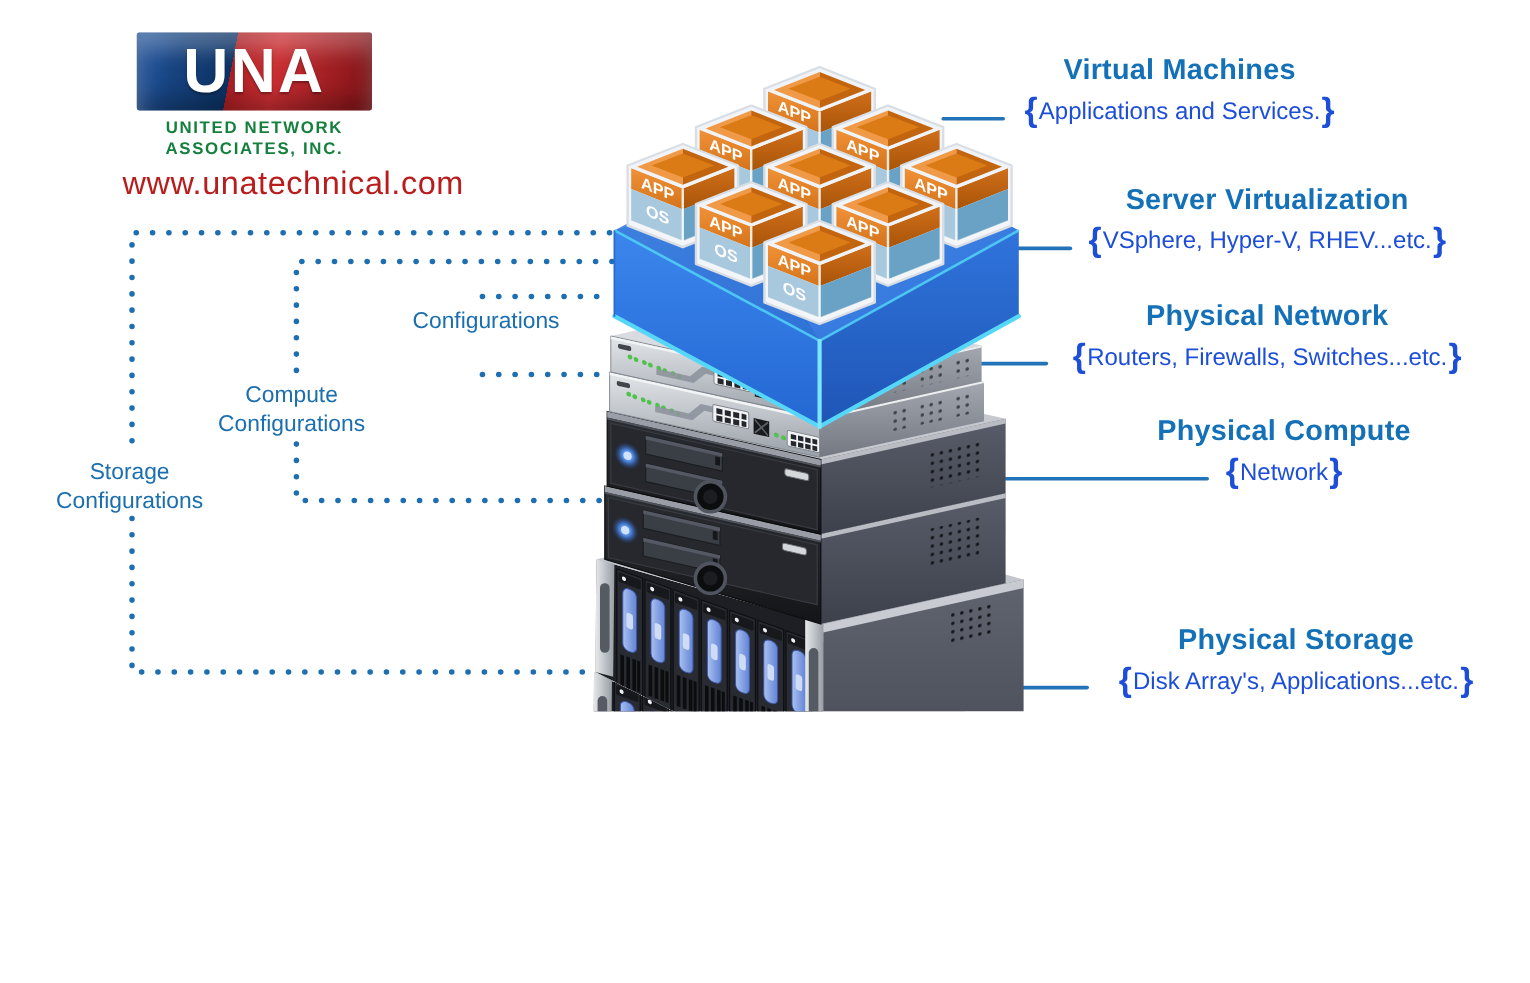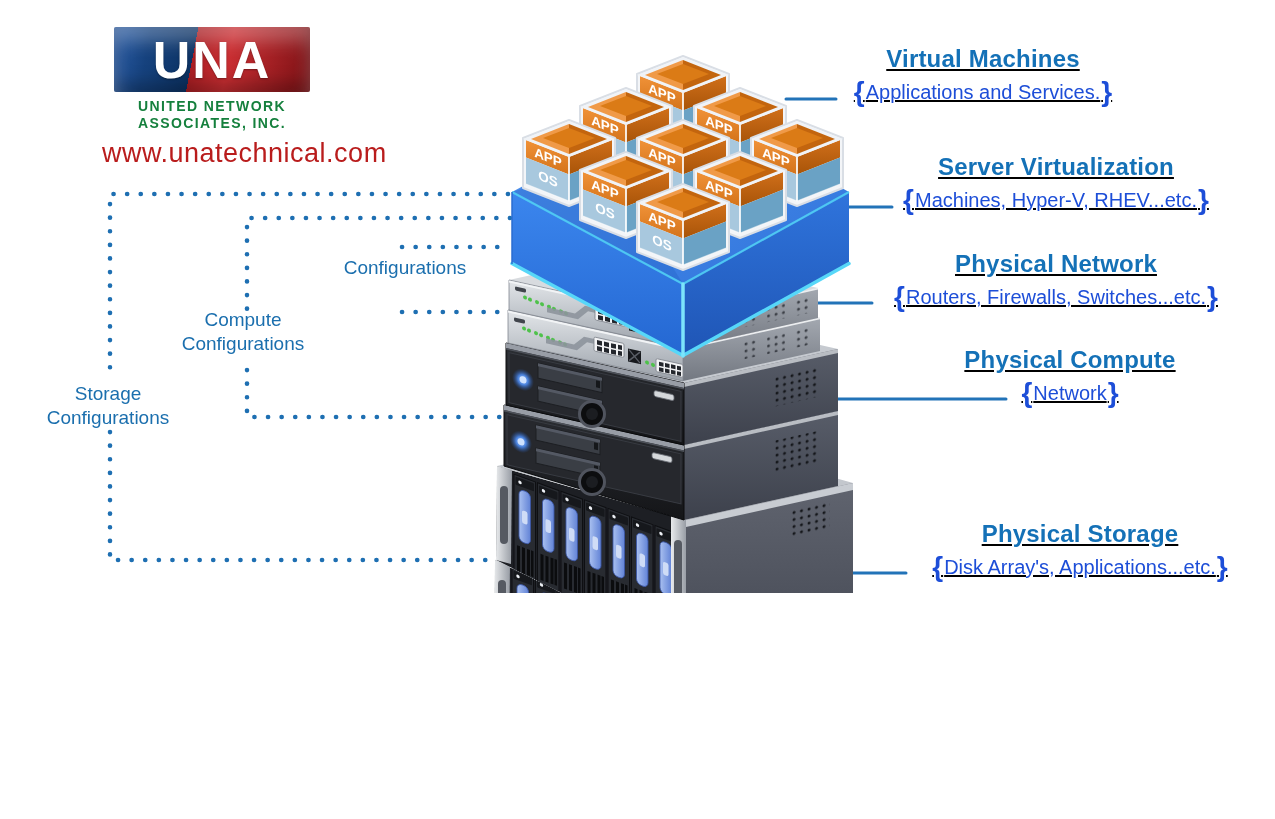--- a/index.html
+++ b/index.html
@@ -10,21 +10,21 @@
   .logo-box{left:114px;top:27px;width:196px;height:65px;
     background:linear-gradient(101deg,#2a5ca6 0%,#16427e 18%,#0c3263 40.5%,#a91e23 40.5%,#c92e32 58%,#7c1115 100%);
     display:flex;align-items:center;justify-content:center;border-radius:2px;
     box-shadow:inset 0 14px 18px rgba(255,255,255,.28), inset 0 -10px 16px rgba(0,0,0,.25);}
   .logo-text{color:#ffffff;font-size:52px;font-weight:bold;letter-spacing:2px;line-height:1;
     text-shadow:0 1px 2px rgba(0,0,0,.35);}
   .company{left:114px;top:98px;width:196px;text-align:center;color:#15803d;
     font-size:14px;font-weight:bold;letter-spacing:1.4px;line-height:17px;}
   .website{left:102px;top:138px;width:320px;color:#b91c1c;font-size:27px;letter-spacing:.5px;}
   
-  .layer-label{width:520px;text-align:center;text-decoration:underline;}
+  .layer-label{width:520px;text-align:center;}
   .layer-title{color:#1471b7;font-size:24px;font-weight:bold;line-height:29px;letter-spacing:.2px;}
   .layer-sub{color:#1d4ed8;font-size:20px;line-height:26px;margin-top:6px;white-space:nowrap;}
   .brace{font-size:28px;font-weight:bold;vertical-align:-2px;padding:0 1px;}
   
   .config-label{width:260px;text-align:center;color:#1b6fae;font-size:19px;line-height:24px;}
   svg text{font-family:"Liberation Sans",sans-serif;}
 </style>
 </head>
 <body>
 
@@ -390,42 +390,42 @@
   </div>
   <div class="abs website">www.unatechnical.com</div>
 
   <div class="abs layer-label" style="left:723px;top:44px">
     <div class="layer-title">Virtual Machines</div>
     <div class="layer-sub"><span class="brace">{</span><span>Applications and Services.</span><span class="brace">}</span></div>
   </div>
 
   <div class="abs layer-label" style="left:796px;top:152px">
     <div class="layer-title">Server Virtualization</div>
-    <div class="layer-sub"><span class="brace">{</span><span>Machines, Hyper-V, RHEV...etc.</span><span class="brace">}</span></div>
+    <div class="layer-sub"><span class="brace">{</span><span>VSphere, Hyper-V, RHEV...etc.</span><span class="brace">}</span></div>
   </div>
 
   <div class="abs layer-label" style="left:796px;top:249px">
     <div class="layer-title">Physical Network</div>
     <div class="layer-sub"><span class="brace">{</span><span>Routers, Firewalls, Switches...etc.</span><span class="brace">}</span></div>
   </div>
 
   <div class="abs layer-label" style="left:810px;top:345px">
     <div class="layer-title">Physical Compute</div>
     <div class="layer-sub"><span class="brace">{</span><span>Network</span><span class="brace">}</span></div>
   </div>
 
   <div class="abs layer-label" style="left:820px;top:519px">
     <div class="layer-title">Physical Storage</div>
     <div class="layer-sub"><span class="brace">{</span><span>Disk Array's, Applications...etc.</span><span class="brace">}</span></div>
   </div>
 
   <div class="abs config-label" style="left:275px;top:256px">
     <div>Configurations</div>
   </div>
-  <div class="abs config-label" style="left:113px;top:308px">
+  <div class="abs config-label" style="left:113px;top:318px">
     <div>Compute</div>
     <div>Configurations</div>
   </div>
   <div class="abs config-label" style="left:-22px;top:382px">
     <div>Storage</div>
     <div>Configurations</div>
   </div>
 
 </div>
 

